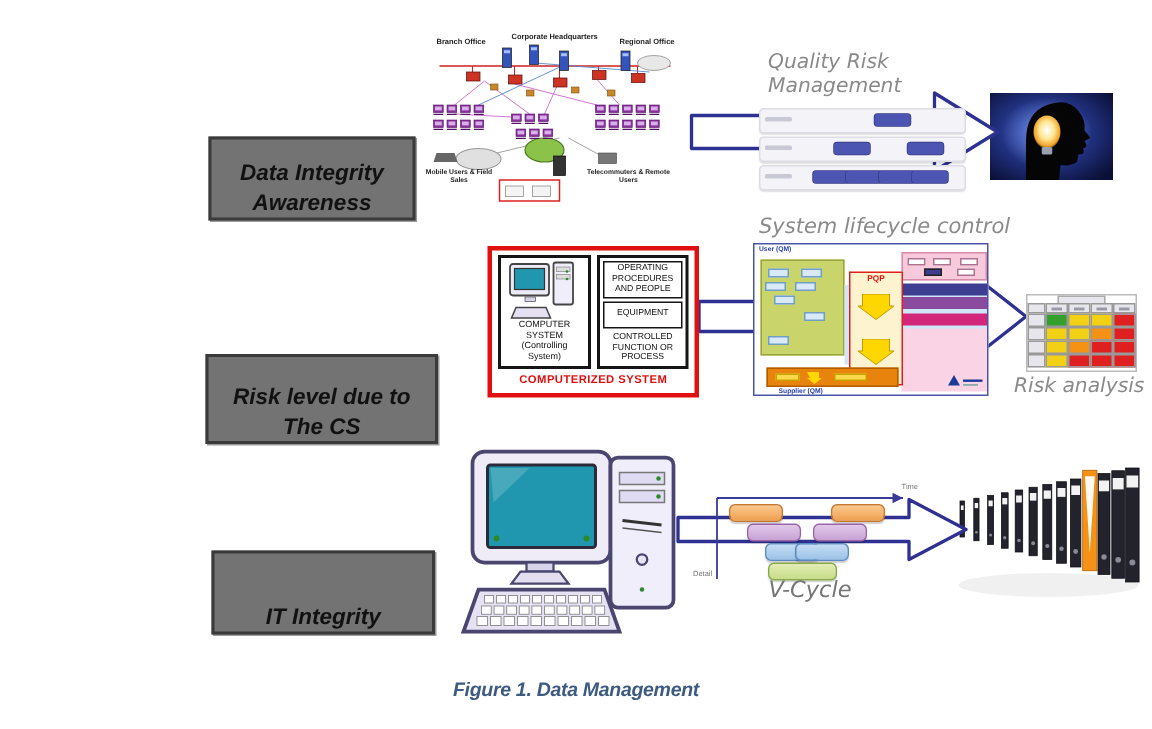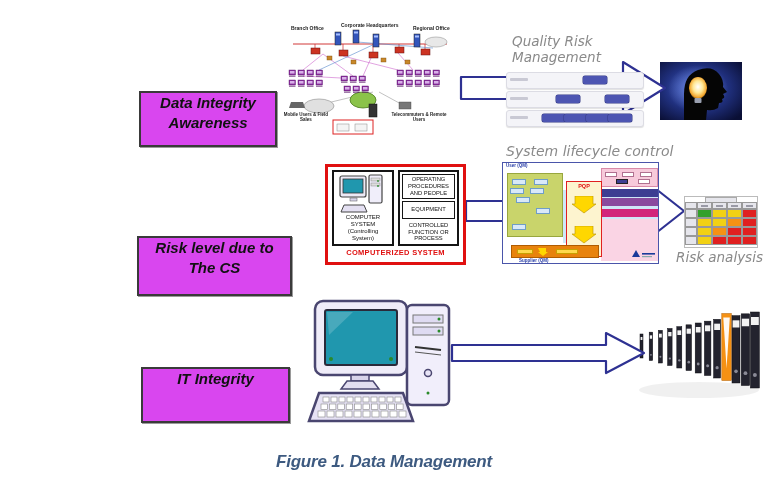--- a/index.html
+++ b/index.html
@@ -2,22 +2,22 @@
 <html><head>
 <meta charset="utf-8">
 <style>
   html,body{margin:0;padding:0;background:#ffffff;}
   .canvas{position:relative;width:768px;height:486px;background:#fff;overflow:hidden;
           font-family:"Liberation Sans",sans-serif;}
   
   .page-title{position:absolute;left:12px;top:12px;font-size:27px;font-weight:800;color:#141414;
     letter-spacing:.3px;text-shadow:1.5px 1.5px 2px rgba(125,55,160,.55), -1px -1px 1px rgba(125,55,160,.25);}
   
-  .lblbox{position:absolute;background:#d946ef;border:2px solid #3a3a3a;box-shadow:1px 1px 0 #9a9a9a;
-    display:flex;align-items:flex-start;justify-content:center;text-align:center;
+  .lblbox{position:absolute;background:#737373;border:2px solid #3a3a3a;box-shadow:1px 1px 0 #9a9a9a;
+    display:flex;align-items:flex-end;justify-content:center;text-align:center;
     font-style:italic;font-weight:600;font-size:15px;line-height:1.3;color:#111;z-index:4;}
   
   .handlbl{position:absolute;color:#8a8a8a;font-style:italic;font-family:"DejaVu Sans",sans-serif;z-index:5;line-height:1.15;}
   
   .flow-arrow{position:absolute;z-index:2;}
   .flow-arrow path{fill:#ffffff;stroke:#2e3192;stroke-width:2.2;stroke-linejoin:round;}
   
   .network{position:absolute;left:283px;top:20px;width:178px;height:122px;z-index:1;}
   .network svg{position:absolute;left:0;top:0;}
   .net-lbl{position:absolute;font-size:5px;color:#222;font-weight:bold;white-space:nowrap;}
@@ -66,21 +66,21 @@
   .vb-la{background:linear-gradient(#e2c8ea,#c7a3d4);border:1px solid #96a;} 
   .vb-bl{background:linear-gradient(#c6ddf4,#9cc2e8);border:1px solid #5a8ac0;}
   .vb-gr{background:linear-gradient(#e2edb4,#c8dc8a);border:1px solid #8aa84a;}
   .v-axis-lbl{position:absolute;font-size:5px;color:#777;}
   .vcycle-lbl{position:absolute;left:38px;top:62px;width:80px;text-align:center;font-size:15px;
     font-style:italic;color:#767676;font-family:"DejaVu Sans",sans-serif;}
   
   .binders{position:absolute;left:636px;top:300px;width:126px;height:102px;z-index:1;}
   .pcimg{position:absolute;left:303px;top:295px;width:152px;height:132px;z-index:1;}
   
-  .caption{position:absolute;left:0;right:0;top:452px;text-align:center;font-size:17px;
+  .caption{position:absolute;left:0;right:0;top:452px;text-align:center;font-size:13px;
     font-style:italic;font-weight:700;color:#3d5a80;letter-spacing:-.2px;}
 </style>
 </head>
 <body>
 
 <div class="canvas">
 
 
   <div class="lblbox" style="left:139px;top:91px;width:134px;height:52px;">
     <span style="padding:0 10px;">Data Integrity Awareness</span>
@@ -492,20 +492,37 @@
         <rect x="78" y="116" width="7" height="6" fill="#fff" stroke="#888" stroke-width="0.6"></rect>
         <rect x="87" y="116" width="7" height="6" fill="#fff" stroke="#888" stroke-width="0.6"></rect>
         <rect x="96" y="116" width="7" height="6" fill="#fff" stroke="#888" stroke-width="0.6"></rect>
       </g>
   </svg>
 
   <svg class="flow-arrow" style="left:448px;top:330px;" width="200" height="46" viewBox="0 0 200 46">
     <path d="M4,15 L158,15 L158,3 L196,23 L158,43 L158,31 L4,31 Z"></path>
   </svg>
 
+  <div class="vcycle">
+    <svg width="152" height="86" style="position:absolute;left:0;top:0;">
+      <line x1="16" y1="10" x2="140" y2="10" stroke="#3a3a9a" stroke-width="1.2"></line>
+      <polygon points="140,10 133,6.5 133,13.5" fill="#3a3a9a"></polygon>
+      <line x1="16" y1="10" x2="16" y2="64" stroke="#3a3a9a" stroke-width="1.2"></line>
+    </svg>
+    <span class="v-axis-lbl" style="right:2px;top:0px;">Time</span>
+    <span class="v-axis-lbl" style="left:0px;top:58px;">Detail</span>
+    <div class="vbox vb-or" style="left:24px;top:14px;"></div>
+    <div class="vbox vb-or" style="left:92px;top:14px;"></div>
+    <div class="vbox vb-la" style="left:36px;top:27px;"></div>
+    <div class="vbox vb-la" style="left:80px;top:27px;"></div>
+    <div class="vbox vb-bl" style="left:48px;top:40px;"></div>
+    <div class="vbox vb-bl" style="left:68px;top:40px;"></div>
+    <div class="vbox vb-gr" style="left:50px;top:53px;width:46px;"></div>
+    <div class="vcycle-lbl">V-Cycle</div>
+  </div>
 
   <svg class="binders" viewBox="0 0 126 102">
     <ellipse cx="63" cy="90" rx="60" ry="8" fill="#000" opacity=".06"></ellipse>
     <g id="binder-spines">
         <rect x="4" y="34" width="3" height="24" fill="#23232e" stroke="#0c0c12" stroke-width="0.5"></rect>
         <rect x="4.6" y="37" width="1.8" height="3" fill="#f2f2f2"></rect>
         <circle cx="5.5" cy="53" r="0.8" fill="#8a8a96"></circle>
         <rect x="13.2" y="32.166666666666664" width="3.5" height="28.333333333333336" fill="#23232e" stroke="#0c0c12" stroke-width="0.5"></rect>
         <rect x="13.799999999999999" y="35.33333333333333" width="2.3" height="3.4166666666666665" fill="#f2f2f2"></rect>
         <circle cx="14.95" cy="54.833333333333336" r="0.9" fill="#8a8a96"></circle>

